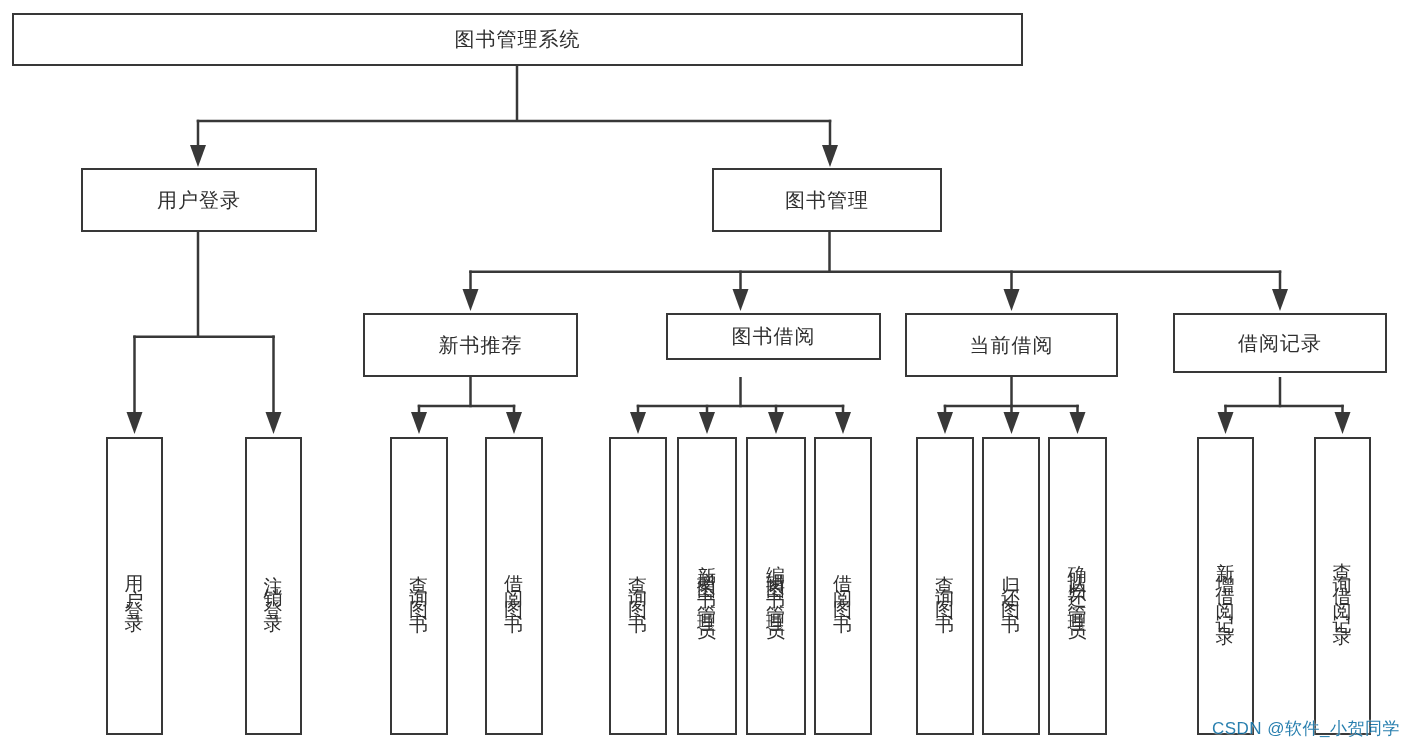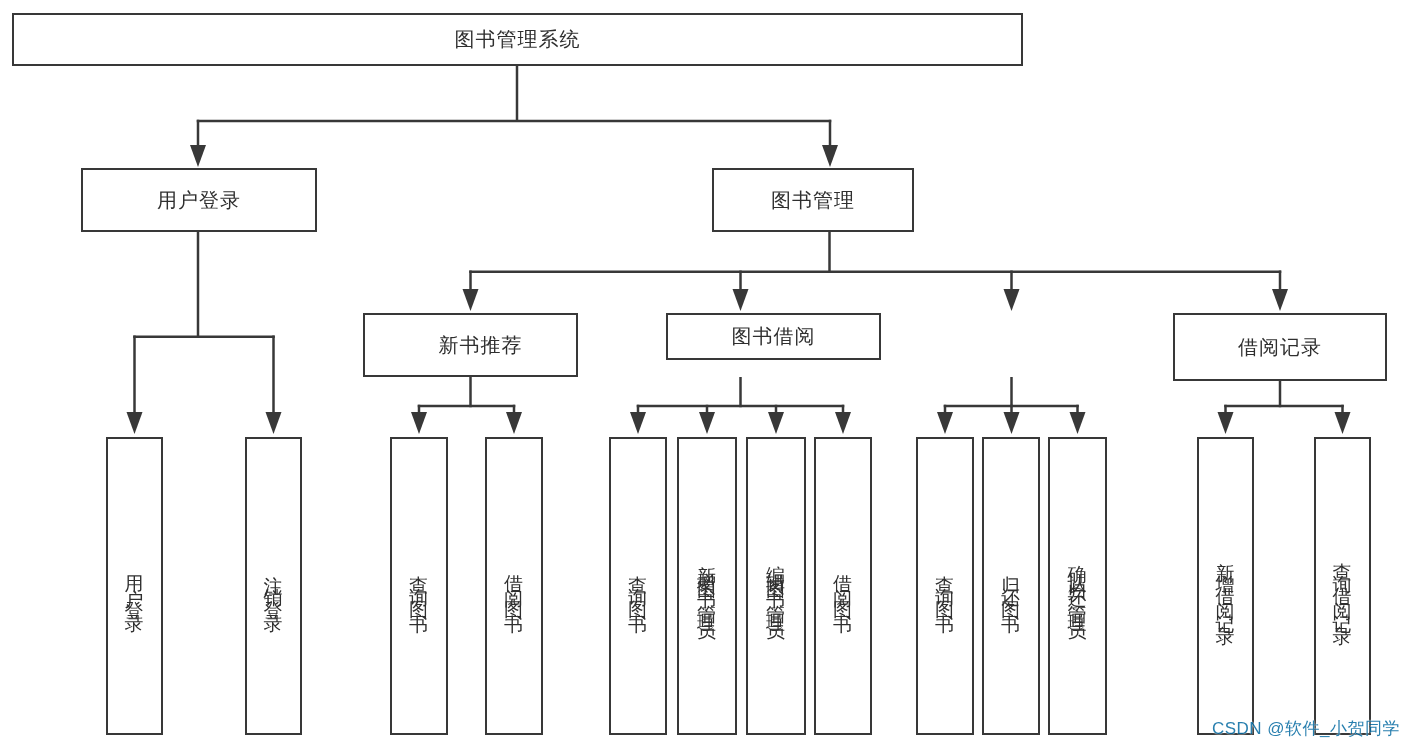--- a/index.html
+++ b/index.html
@@ -120,31 +120,34 @@
     </g>
   </svg>
 
   <div class="node hnode" style="left:12px; top:13px; width:1011px; height:53px;">
     <span>图书管理系统</span>
   </div>
 
   <div class="node hnode" style="left:81px; top:168px; width:236px; height:64px;">
     <span>用户登录</span>
   </div>
-  <div class="node hnode" style="left:712px; top:168px; width:202px; height:64px;">
+  <div class="node hnode" style="left:712px; top:168px; width:230px; height:64px;">
     <span>图书管理</span>
   </div>
 
   <div class="node hnode" style="left:363px; top:313px; width:215px; height:64px;padding-left:20px;">
     <span>新书推荐</span>
   </div>
   <div class="node hnode" style="left:666px; top:313px; width:215px; height:47px;">
     <span>图书借阅</span>
   </div>
-  <div class="node hnode" style="left:1173px; top:313px; width:214px; height:68px;">
+  <div class="node hnode" style="left:905px; top:313px; width:213px; height:64px;">
+    <span>当前借阅</span>
+  </div>
+  <div class="node hnode" style="left:1173px; top:313px; width:214px; height:60px;">
     <span>借阅记录</span>
   </div>
 
   <div class="node vnode" style="left:106px; top:437px; width:57px; height:298px;">
     <span class="vtext">用户登录</span>
   </div>
   <div class="node vnode" style="left:245px; top:437px; width:57px; height:298px;">
     <span class="vtext">注销登录</span>
   </div>
 

